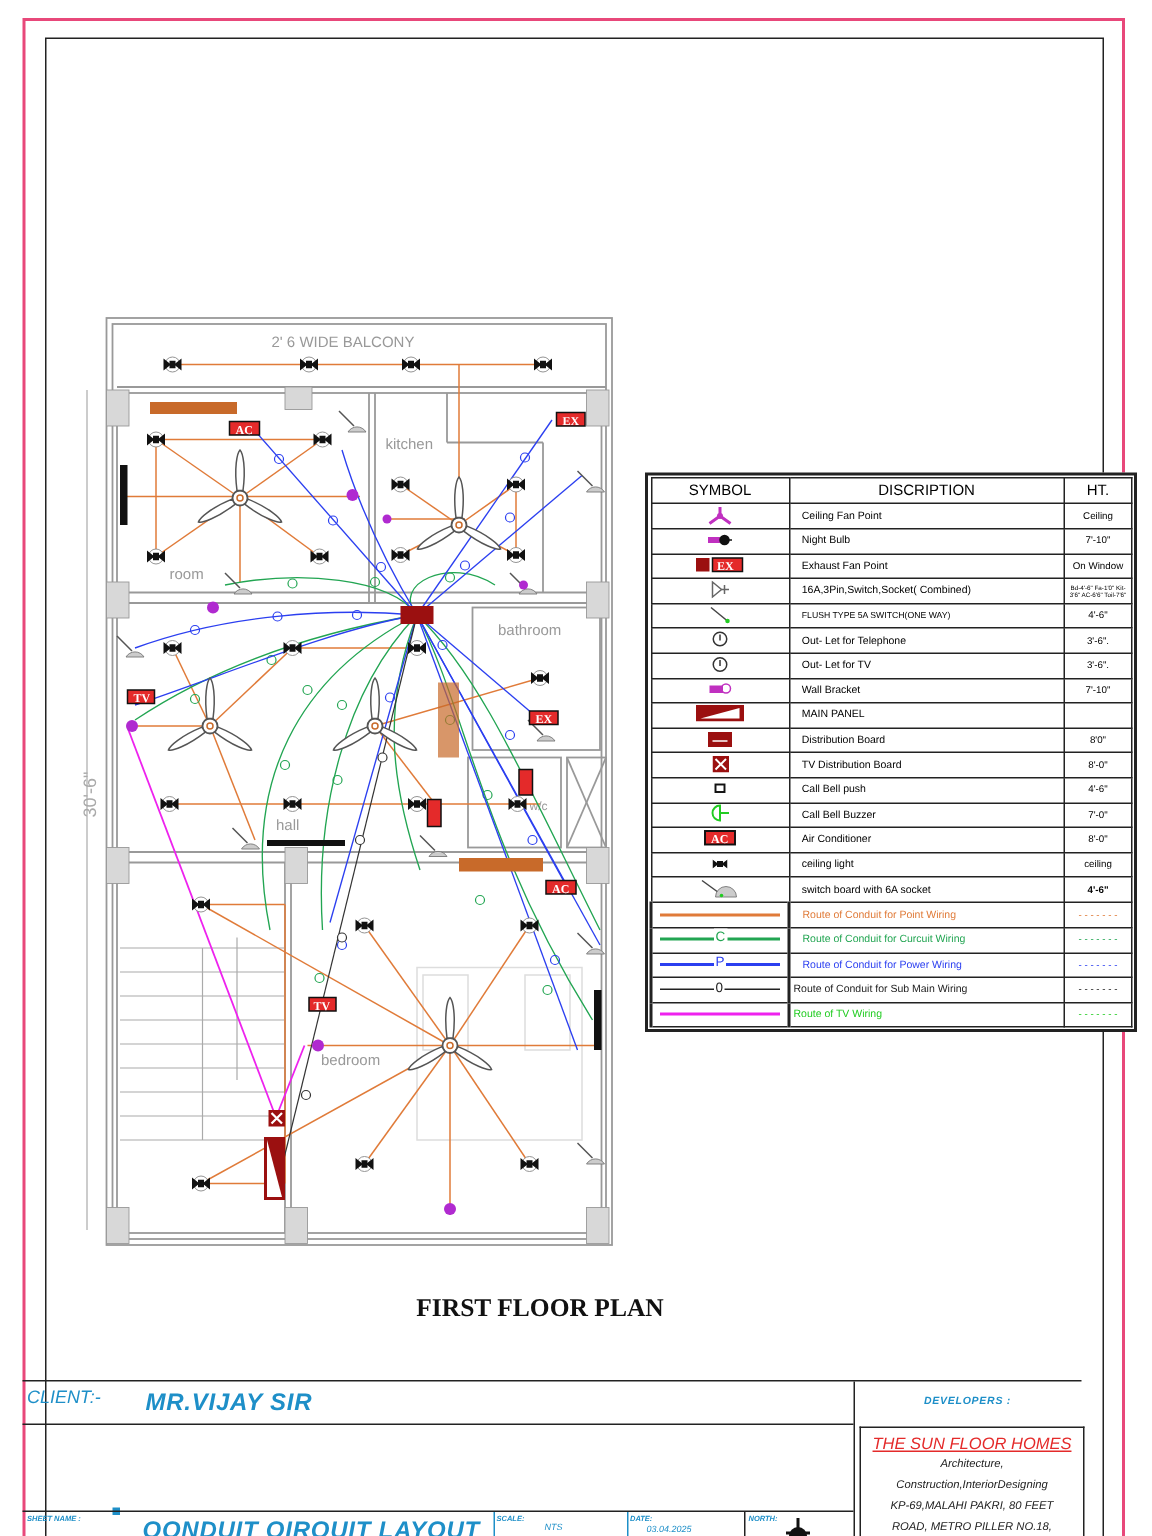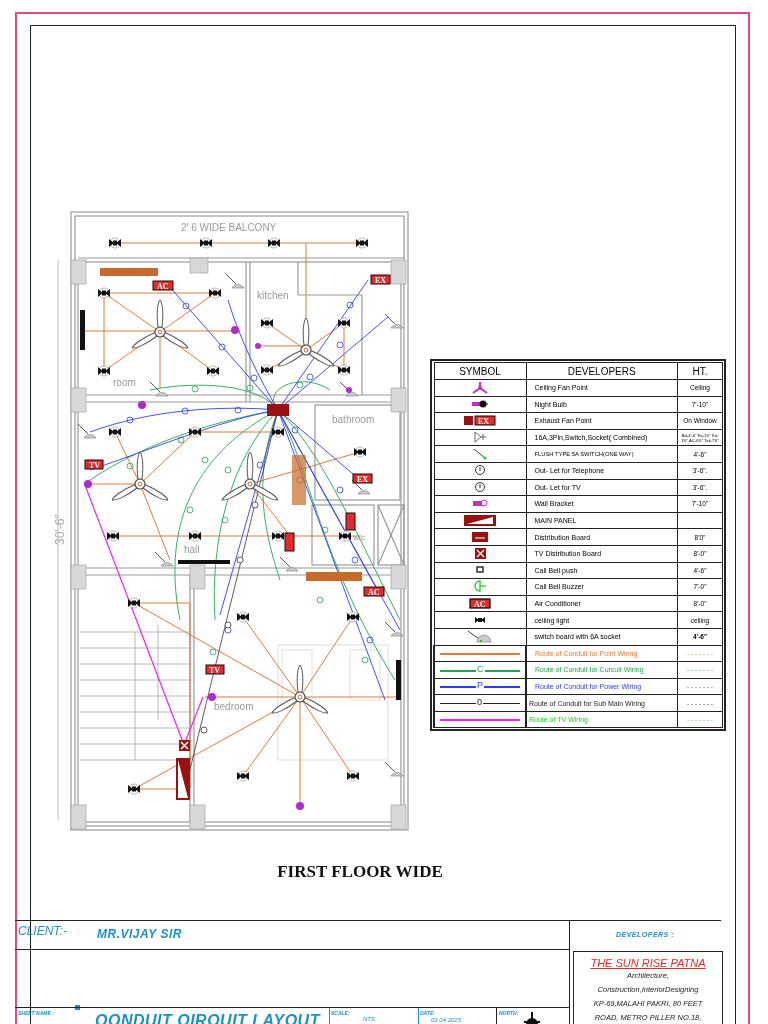--- a/index.html
+++ b/index.html
@@ -2,35 +2,35 @@
 <html><head>
 <meta charset="utf-8">
 <style>
   html,body{margin:0;padding:0;background:#fff;}
   body{width:768px;height:1024px;position:relative;overflow:hidden;font-family:"Liberation Sans",sans-serif;}
   .outer{position:absolute;left:15px;top:12px;width:735px;height:1030px;border:2px solid #e8487a;box-sizing:border-box;}
   .inner{position:absolute;left:30px;top:25px;width:706px;height:1010px;border:1.5px solid #222;box-sizing:border-box;}
   .plan{position:absolute;left:0;top:0;}
   .title{position:absolute;left:230px;top:862px;width:260px;text-align:center;font-family:"Liberation Serif",serif;font-weight:bold;font-size:17px;color:#111;}
   
-  .legend{position:absolute;left:430px;top:315px;width:296px;border:2px solid #222;box-sizing:border-box;padding:1px;background:#fff;margin-top:44px;}
+  .legend{position:absolute;left:430px;top:315px;width:328px;border:2px solid #222;box-sizing:border-box;padding:1px;background:#fff;}
   .legend table{border-collapse:collapse;width:100%;font-size:7px;}
   .legend td,.legend th{border:1px solid #222;height:15.6px;padding:0 2px;}
   .legend th{font-size:10px;font-weight:normal;height:16px;}
   .legend td.sym{width:86px;text-align:center;}
   .legend td.ht{width:40px;text-align:center;font-size:6.5px;}
   .legend td.desc{padding-left:8px;}
   .legend td.small{font-size:5.8px;}
   .lg-line{display:inline-block;width:80px;height:2px;vertical-align:middle;position:relative;}
   .lg-letter{position:absolute;left:36px;top:-6px;font-size:9px;background:#fff;padding:0 1px;line-height:11px;}
   
   .tb{position:absolute;left:15px;top:920px;width:706px;height:128px;border-top:1.5px solid #222;box-sizing:border-box;font-style:italic;}
   .tb .row{position:absolute;left:0;border-bottom:1.5px solid #222;box-sizing:border-box;}
   .lbl{font-size:12px;color:#1e8fc8;position:absolute;}
-  .client-name{position:absolute;left:82px;top:6px;font-weight:bold;font-size:12px;color:#1e8fc8;letter-spacing:0.5px;}
+  .client-name{position:absolute;left:82px;top:6px;font-weight:bold;font-size:16px;color:#1e8fc8;letter-spacing:0.5px;}
   .project-name{position:absolute;left:24px;top:49px;font-weight:bold;font-size:18px;color:#1e8fc8;letter-spacing:1px;}
   .sheet-lbl{position:absolute;font-size:5px;color:#1e8fc8;font-weight:bold;}
   .dev{position:absolute;left:554px;top:0;width:152px;height:104px;border-left:1.5px solid #222;box-sizing:border-box;}
   .dev-title{position:absolute;left:0;top:10px;width:150px;text-align:center;font-size:7px;font-weight:bold;color:#1e8fc8;letter-spacing:0.5px;}
   .dev-box{position:absolute;left:3px;top:30px;width:150px;height:80px;border:1.5px solid #222;border-bottom:none;box-sizing:border-box;text-align:center;}
   .sunrise{font-size:11px;color:#e42a2a;text-decoration:underline;margin-top:5px;}
   .dev-line{font-size:7.5px;color:#222;line-height:14px;text-align:center;}
   .room{font-size:10px;fill:#999;font-family:"Liberation Sans",sans-serif;}
 </style>
 </head>
@@ -349,28 +349,28 @@
     <circle cx="212" cy="697" r="4"></circle>
       <circle cx="300" cy="806" r="4"></circle>
     <circle cx="349" cy="390" r="3"></circle>
   </g>
 
   <rect x="80" y="310" width="5" height="40" fill="#111"></rect>
   <rect x="396" y="660" width="5" height="40" fill="#111"></rect>
   <rect x="178" y="560" width="52" height="4" fill="#111"></rect>
 </svg>
 
-<div class="title">FIRST FLOOR WIDE</div>
+<div class="title">FIRST FLOOR PLAN</div>
 
 <div class="legend">
   <table>
     <tbody>
         <tr>
       <th>SYMBOL</th>
-      <th>DEVELOPERS</th>
+      <th>DISCRIPTION</th>
       <th>HT.</th>
     </tr>
     <tr>
       <td class="sym"><svg width="20" height="14">
               <path d="M10,2 L10,8 M10,8 L3,13 M10,8 L17,13" stroke="#c030c0" stroke-width="2" fill="none"></path>
               <circle cx="10" cy="8" r="2" fill="#c030c0"></circle>
             </svg></td>
       <td class="desc">Ceiling Fan Point</td>
       <td class="ht">Ceiling</td>
     </tr>
@@ -544,20 +544,20 @@
     <div style="position:absolute;left:481px;top:0;height:20px;border-left:1.5px solid #222"></div>
     <span class="sheet-lbl" style="left:484px;top:2px">NORTH:</span>
     <svg style="position:absolute;left:505px;top:4px" width="24" height="16">
         <path d="M12,0 L12,16 M4,10 L20,10" stroke="#111" stroke-width="2"></path>
         <circle cx="12" cy="12" r="6" fill="#111"></circle>
       </svg>
   </div>
   <div class="dev">
     <div class="dev-title">DEVELOPERS :</div>
     <div class="dev-box">
-      <div class="sunrise">THE SUN RISE PATNA</div>
+      <div class="sunrise">THE SUN FLOOR HOMES</div>
       <div class="dev-line">Architecture,</div>
       <div class="dev-line">Construction,InteriorDesigning</div>
       <div class="dev-line">KP-69,MALAHI PAKRI, 80 FEET</div>
       <div class="dev-line">ROAD, METRO PILLER NO.18,</div>
     </div>
   </div>
 </div>
 
 </body></html>

